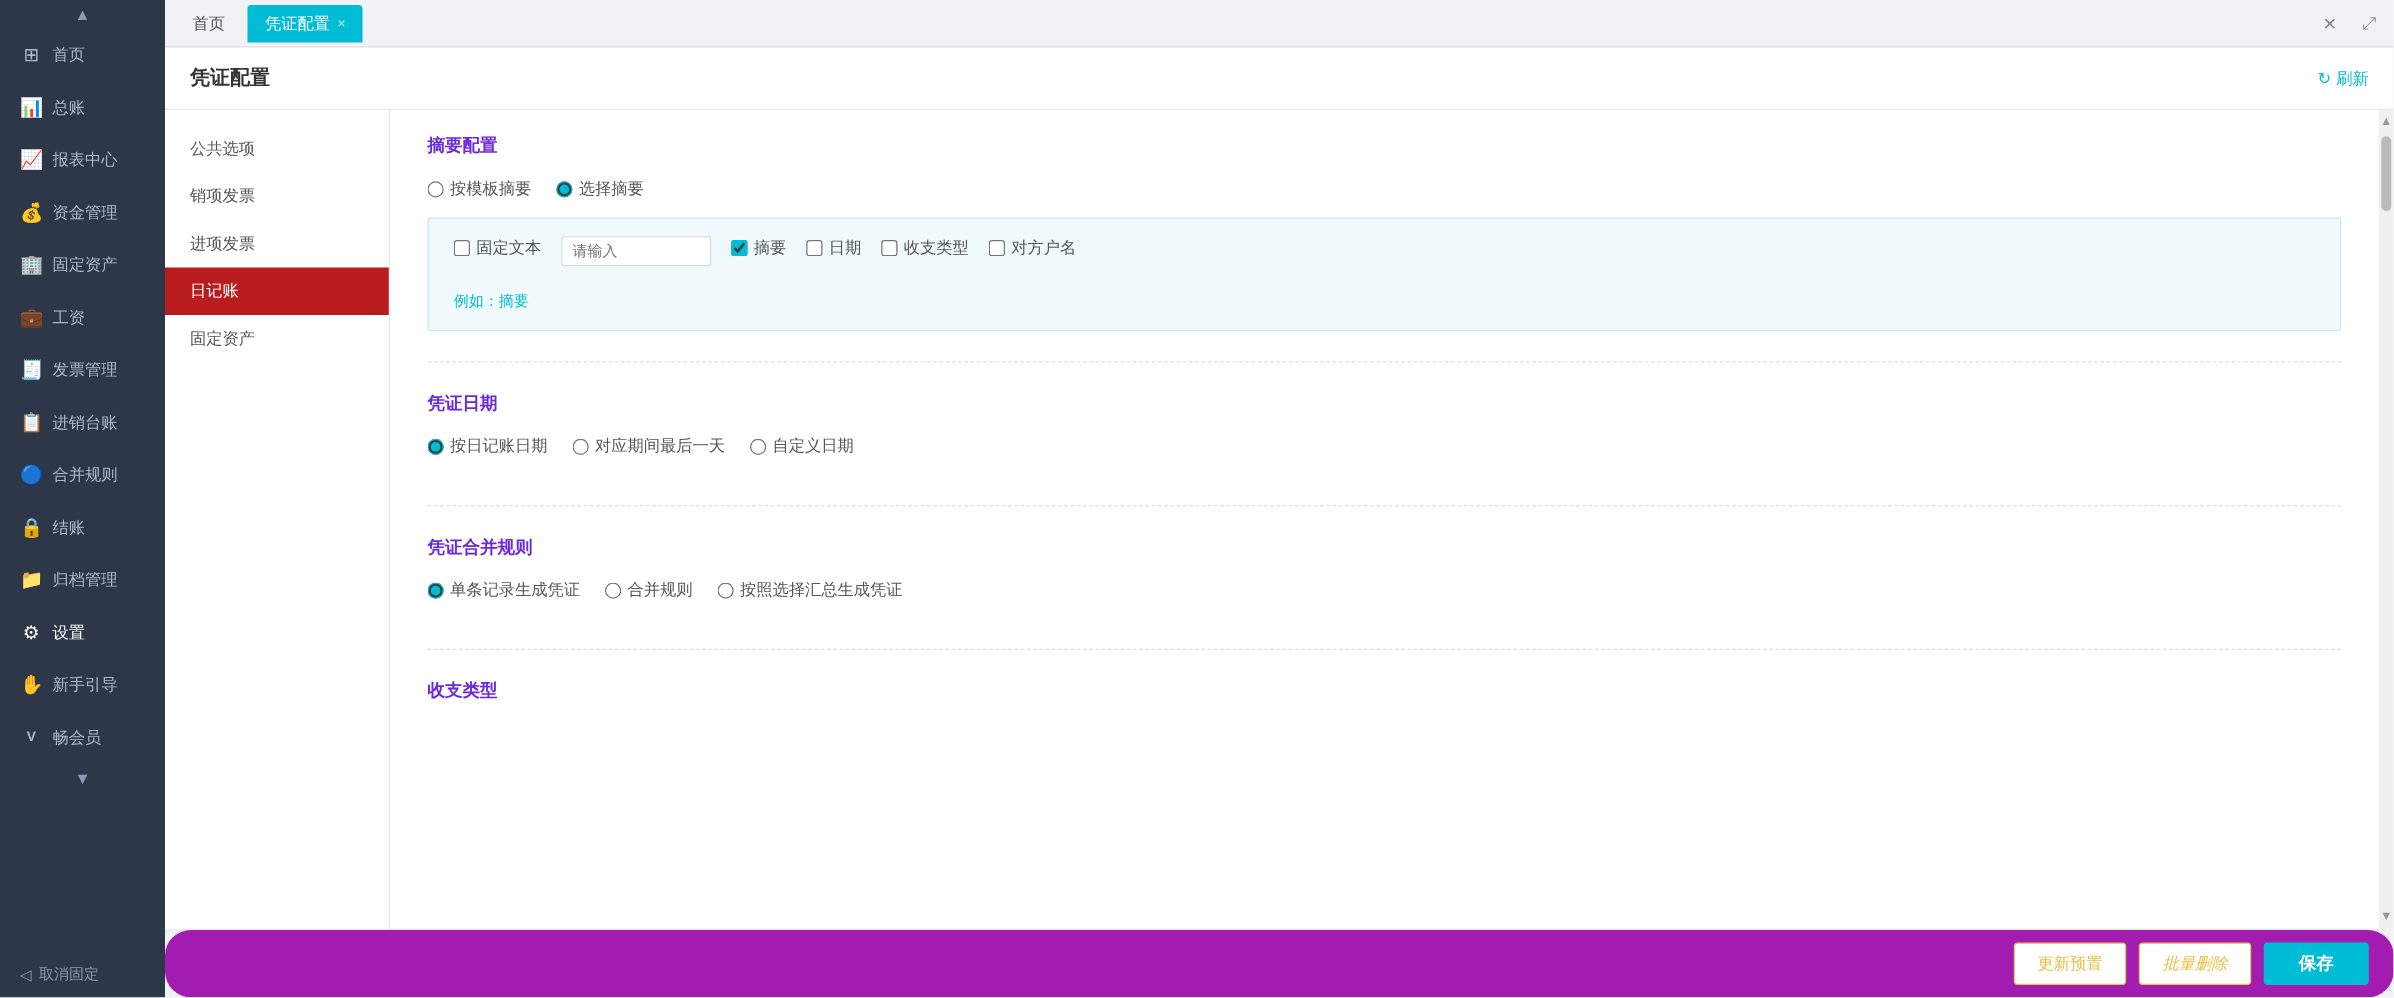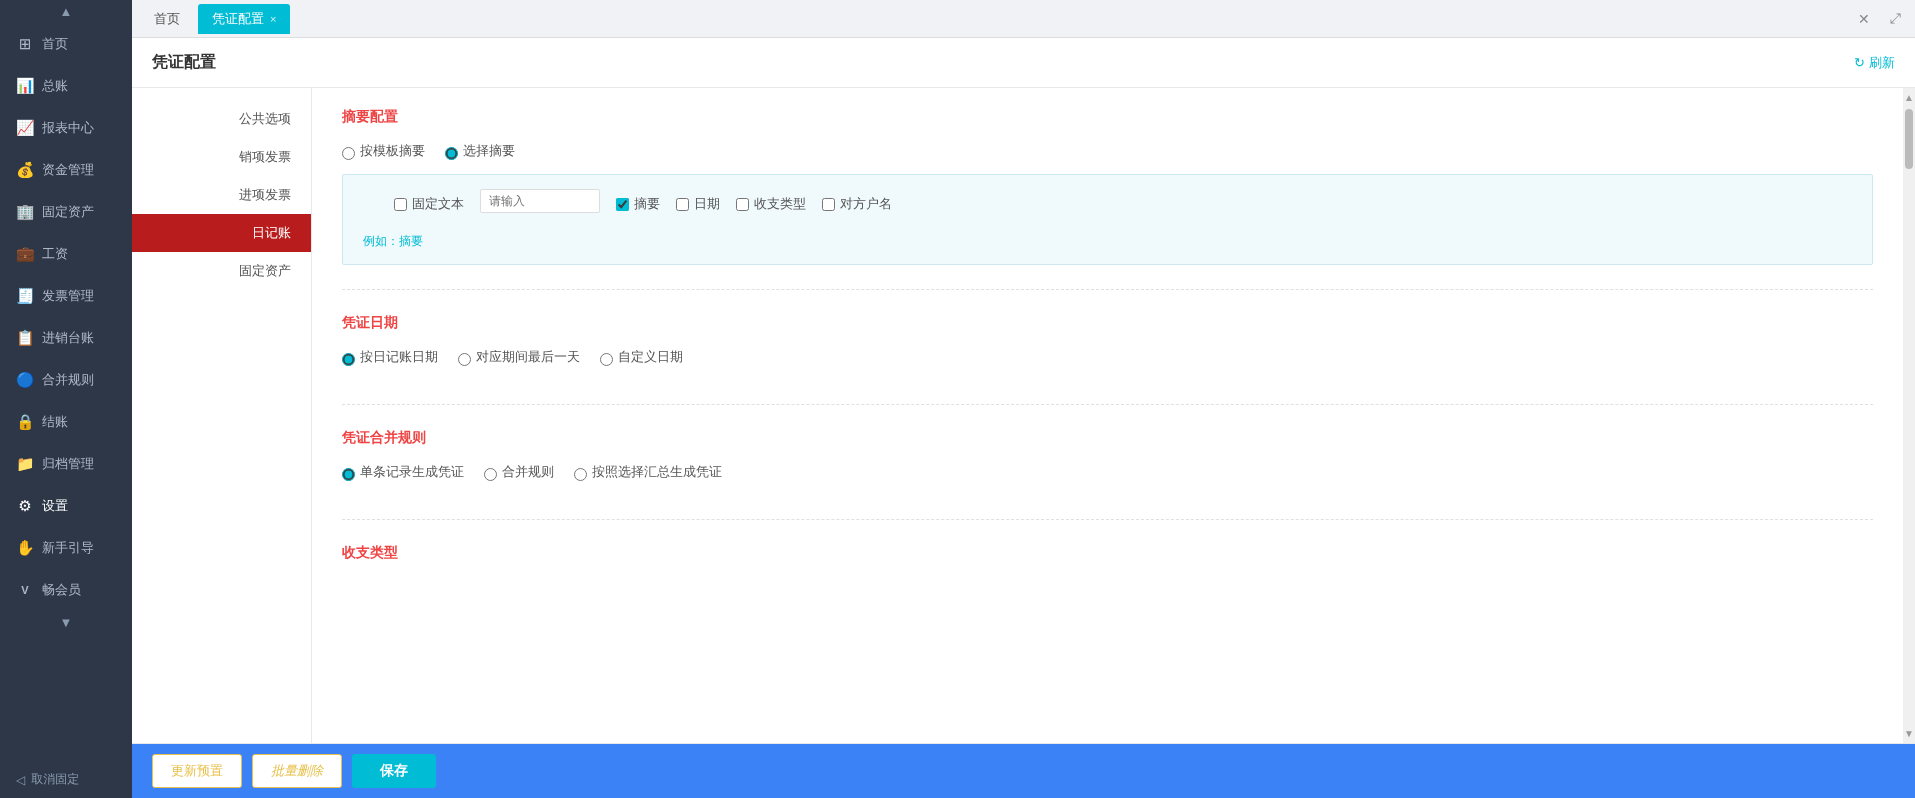--- a/index.html
+++ b/index.html
@@ -142,21 +142,21 @@
       padding: 12px 0;
       flex-shrink: 0;
     }
     .left-nav-item {
       padding: 10px 20px;
       cursor: pointer;
       color: #555;
       font-size: 13px;
       display: flex;
       align-items: center;
-      justify-content: flex-end;
+      justify-content: flex-start;
     }
     .left-nav-item.active {
       background: #b91c1c;
       color: #fff;
     }
 
     
     .form-area {
       flex: 1;
       overflow-y: auto;
@@ -167,55 +167,54 @@
     .section {
       margin-bottom: 24px;
       padding-bottom: 24px;
       border-bottom: 1px dashed #e0e0e0;
     }
     .section:last-child { border-bottom: none; }
 
     .section-title {
       font-size: 14px;
       font-weight: bold;
-      color: #ef4444;
+      color: #6d28d9;
       margin-bottom: 16px;
     }
 
     .radio-group {
       display: flex;
       align-items: center;
       gap: 20px;
       margin-bottom: 14px;
     }
     .radio-label {
       display: flex;
-      align-items: flex-end;
+      align-items: center;
       gap: 5px;
       cursor: pointer;
       color: #555;
     }
     .radio-label input[type=radio] {
       accent-color: #00bcd4;
       cursor: pointer;
     }
 
     
     .abstract-options {
       background: #f0f9fc;
       border: 1px solid #cce8f0;
       padding: 14px 20px;
       border-radius: 2px;
     }
     .checkbox-row {
       display: flex;
-      align-items: flex-end;
+      align-items: flex-start;
       gap: 16px;
       margin-bottom: 10px;
-      margin-left: 31px;
     }
     .checkbox-label {
       display: flex;
       align-items: center;
       gap: 5px;
       color: #555;
       cursor: pointer;
     }
     .checkbox-label input[type=checkbox] {
       accent-color: #00bcd4;
@@ -229,26 +228,28 @@
       border-radius: 2px;
     }
     .example-text {
       color: #00bcd4;
       font-size: 12px;
       margin-top: 20px;
     }
 
     
     .bottom-bar {
-      background: #3b82f6;
+      background: #a21caf;
       border-top: 1px solid #e8e8e8;
       padding: 10px 20px;
       display: flex;
+      justify-content: flex-end;
       align-items: center;
       gap: 10px;
+      border-radius: 21px;
     }
     .btn-update {
       border: 1px solid #e8c04a;
       color: #e8c04a;
       background: #fff;
       padding: 7px 18px;
       border-radius: 3px;
       cursor: pointer;
       font-size: 13px;
     }

